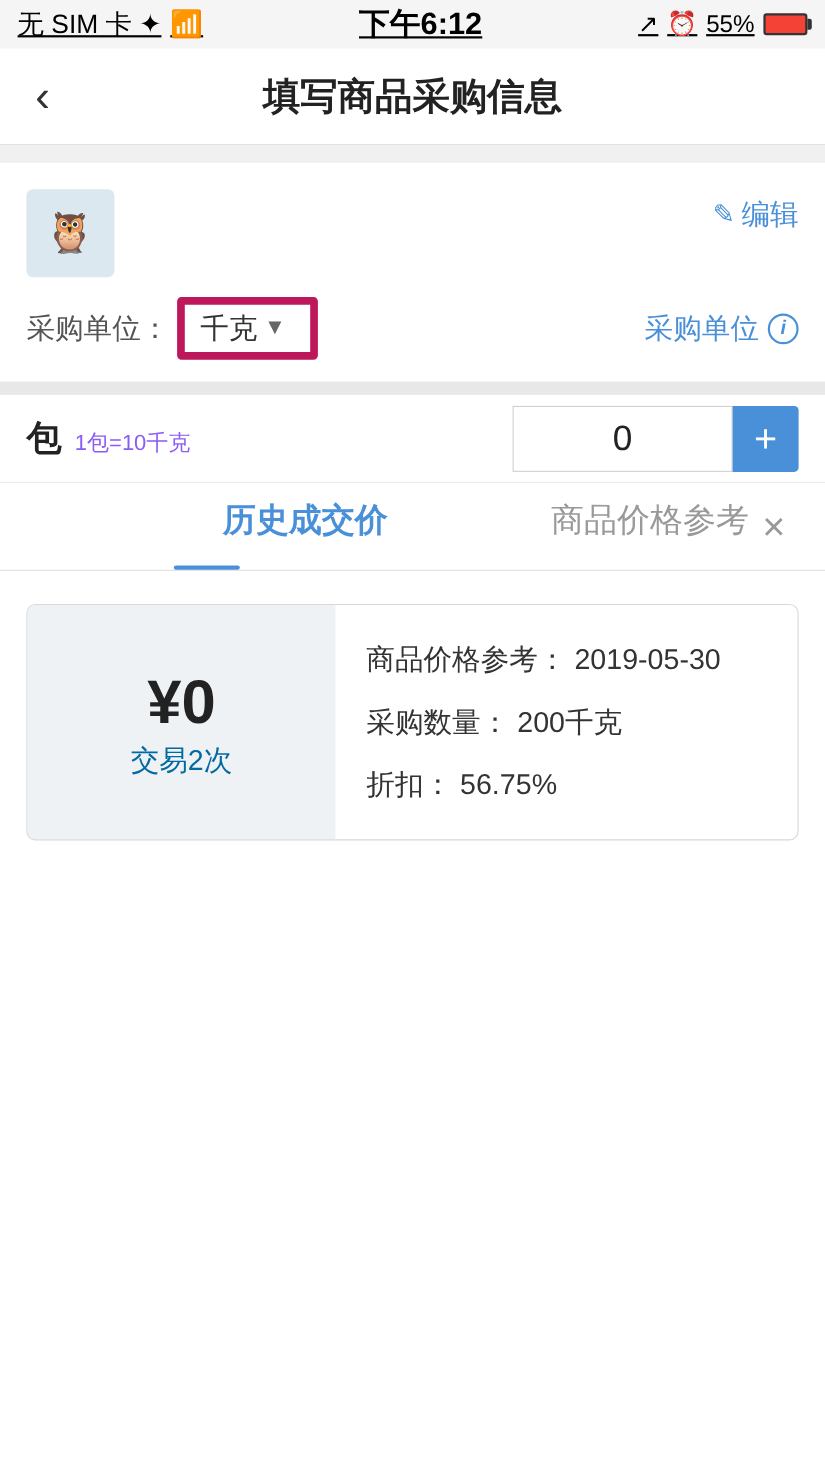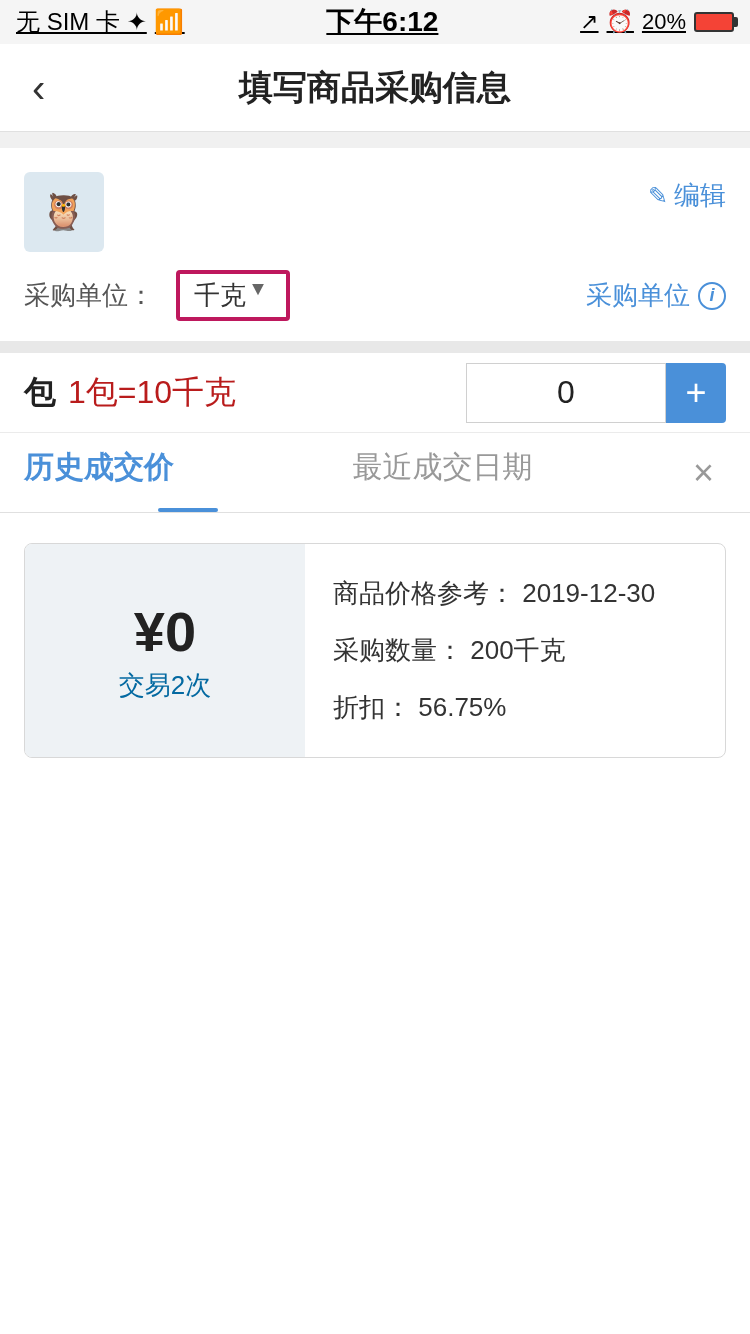--- a/index.html
+++ b/index.html
@@ -128,34 +128,34 @@
 
     .product-footer {
       display: flex;
       align-items: center;
       justify-content: space-between;
       margin-top: 8px;
     }
     .purchase-unit {
       display: flex;
       align-items: center;
-      gap: 22px;
+      gap: 7px;
       font-size: 26px;
       color: #555;
-      font-family: Liberation Mono, monospace;
     }
     .unit-select {
-      border: 4px solid #be185d;
+      border: 7px solid #be185d;
       border-radius: 4px;
       padding: 4px 22px 4px 14px;
       font-size: 26px;
       color: #333;
       background: #fff;
       position: relative;
       display: inline-flex;
+      align-items: center;
       gap: 6px;
       cursor: pointer;
     }
     .unit-dropdown-arrow {
       font-size: 20px;
       color: #666;
     }
     .price-ref {
       display: flex;
       align-items: center;
@@ -198,22 +198,22 @@
       display: flex;
       align-items: baseline;
       gap: 12px;
     }
     .qty-unit {
       font-size: 32px;
       font-weight: 600;
       color: #222;
     }
     .qty-conversion {
-      font-size: 32px;
-      color: #b91c1c;
+      font-size: 20px;
+      color: #8b5cf6;
       text-align: center;
     }
     .quantity-control {
       display: flex;
       align-items: center;
     }
     .qty-input-box {
       width: 200px;
       height: 60px;
       border: 1px solid #d0d0d0;
@@ -245,21 +245,21 @@
       align-items: center;
       border-bottom: 1px solid #e0e0e0;
       padding: 0 24px;
       height: 80px;
       position: relative;
     }
     .tab-item {
       flex: 1;
       display: flex;
       flex-direction: column;
-      align-items: flex-start;
+      align-items: flex-end;
       justify-content: center;
       height: 100%;
       cursor: pointer;
       position: relative;
     }
     .tab-label {
       font-size: 30px;
       color: #999;
       padding-bottom: 10px;
     }
@@ -341,21 +341,21 @@
 
 <div class="status-bar">
   <div class="status-left">
     <span>无 SIM 卡 ✦</span>
     <span>📶</span>
   </div>
   <div class="status-center">下午6:12</div>
   <div class="status-right">
     <span>↗</span>
     <span>⏰</span>
-    <span>20%</span>
+    <span>55%</span>
     <span class="battery"></span>
   </div>
 </div>
 
 <div class="nav-bar">
   <span class="nav-back">‹</span>
   <span class="nav-title">填写商品采购信息</span>
 </div>
 
 <div class="product-card">
@@ -401,35 +401,35 @@
     </button>
   </div>
 </div>
 
 <div class="tabs-bar">
   <div class="tab-item">
     <span class="tab-label active">历史成交价</span>
     <div class="tab-underline"></div>
   </div>
   <div class="tab-item">
-    <span class="tab-label">最近成交日期</span>
+    <span class="tab-label">商品价格参考</span>
   </div>
   <span class="close-tab">×</span>
 </div>
 
 <div class="panel-content">
   <div class="history-card">
     <div class="history-left">
       <div class="history-price">¥0</div>
       <div class="history-trade-count">交易2次</div>
     </div>
     <div class="history-right">
       <div class="history-detail-row">
         <span>商品价格参考：</span>
-        <span>2019-12-30</span>
+        <span>2019-05-30</span>
       </div>
       <div class="history-detail-row">
         <span>采购数量：</span>
         <span>200千克</span>
       </div>
       <div class="history-detail-row">
         <span>折扣：</span>
         <span>56.75%</span>
       </div>
     </div>

